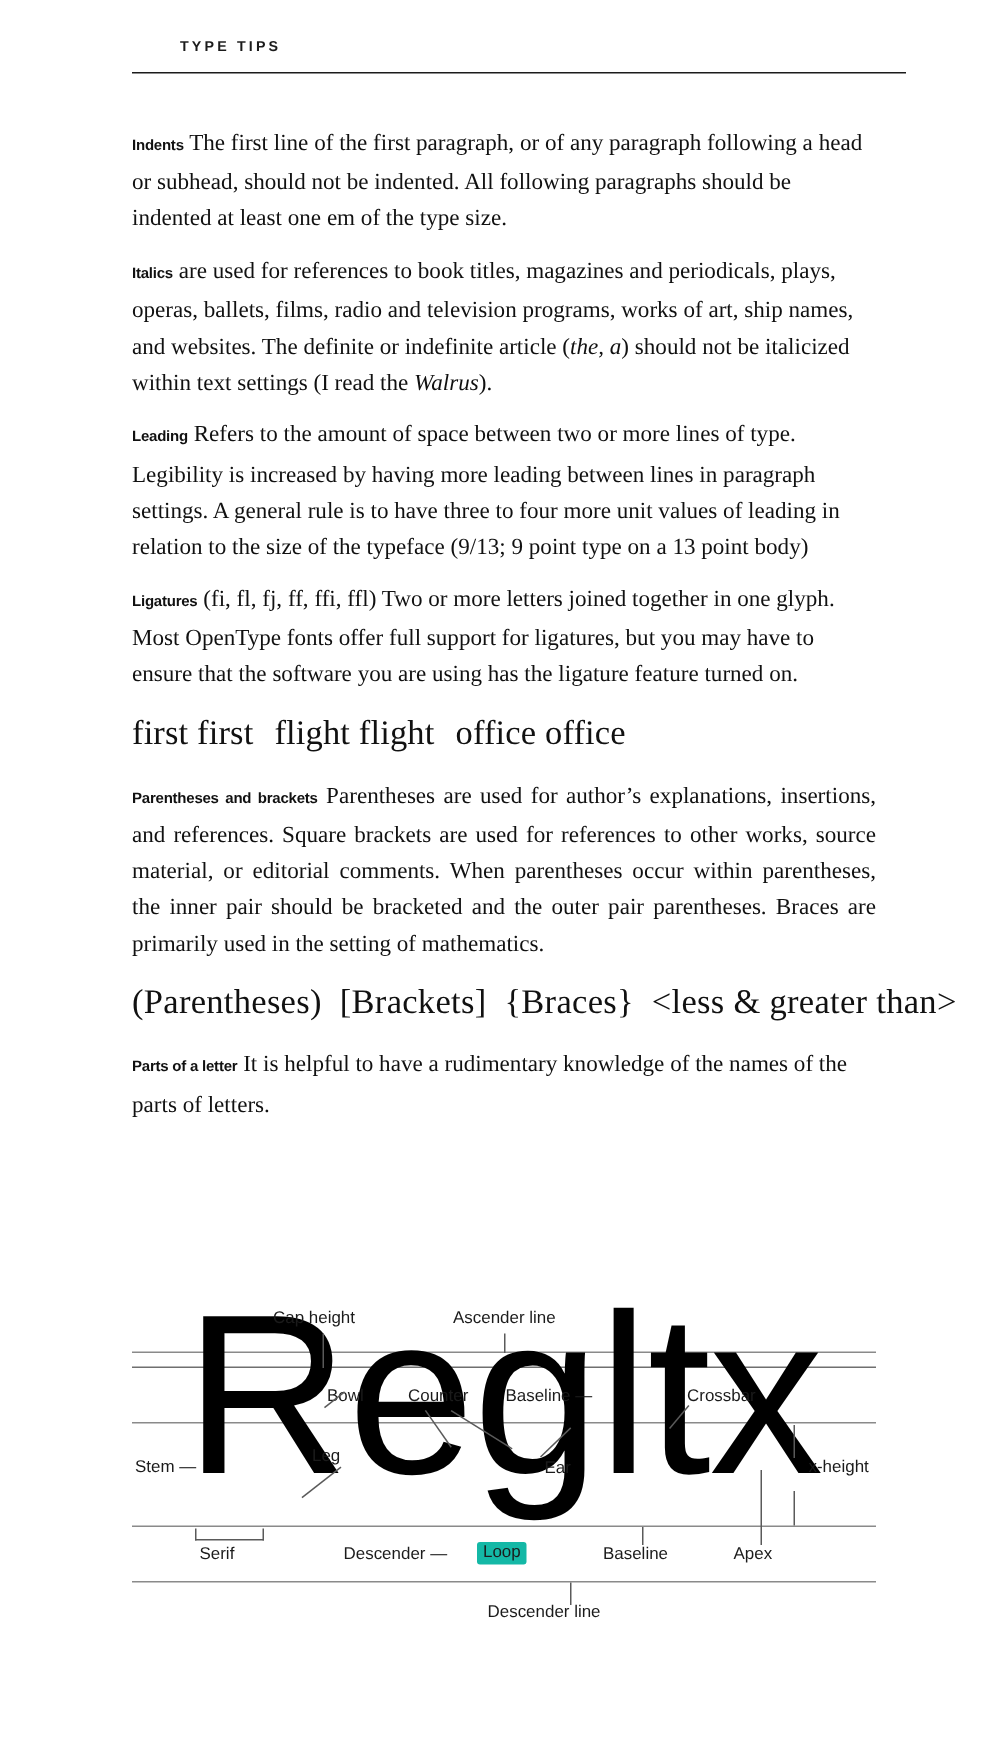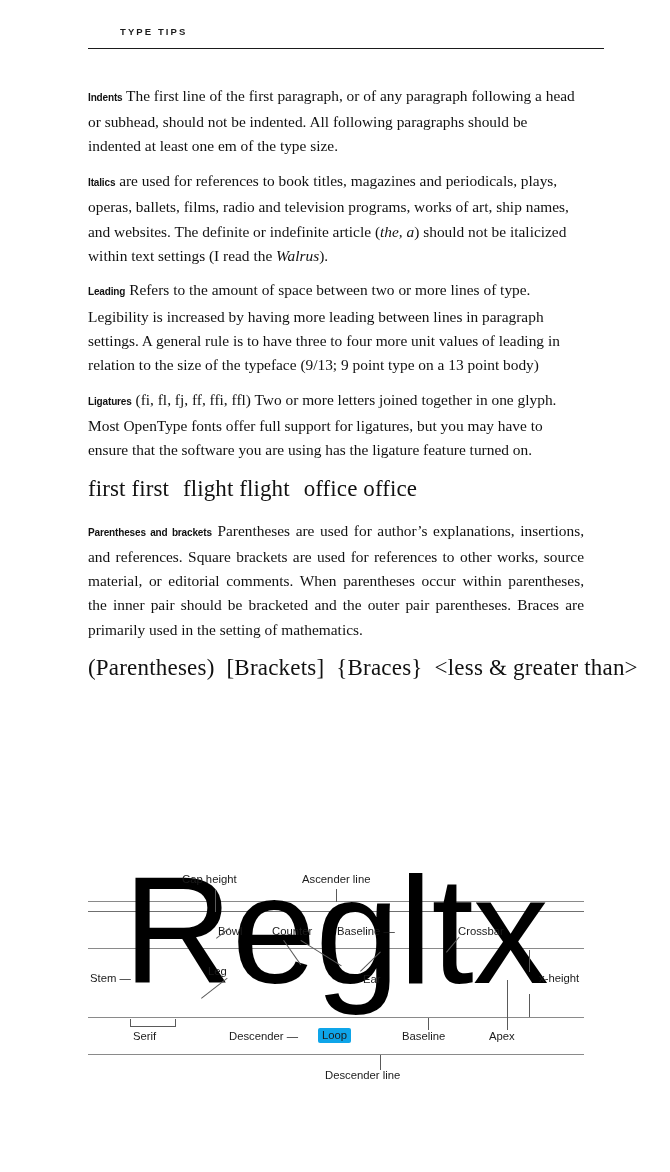--- a/index.html
+++ b/index.html
@@ -126,21 +126,21 @@
     top: -16px;
     font-family: Liberation Sans, sans-serif;
     font-size: 152px;
     line-height: 1;
     letter-spacing: -1px;
     color: #000000;
     white-space: nowrap;
   }
   .diagram .loop-lbl {
     position: absolute;
-    background: #0ea5e9;
+    background: #14b8a6;
     padding: 1px 4px;
     border-radius: 2px;
     z-index: 5;
   }
   .diagram .bracket {
     position: absolute;
     border-left: 1px solid #5a5a5a;
     border-right: 1px solid #5a5a5a;
     border-bottom: 1px solid #5a5a5a;
   }
@@ -169,20 +169,21 @@
   <p class="tip"><span class="term">Leading</span><span> Refers to the amount of space between two or more lines of type. Legibility is increased by having more leading between lines in paragraph settings. A general rule is to have three to four more unit values of leading in relation to the size of the typeface (9/13; 9 point type on a 13 point body)</span></p>
 
   <p class="tip"><span class="term">Ligatures</span><span> (fi, fl, fj, ff, ffi, ffl) Two or more letters joined together in one glyph.</span> <span class="indent-line"></span><span>Most OpenType fonts offer full support for ligatures, but you may have to ensure that the software you are using has the ligature feature turned on.</span></p>
 
   <div class="specimen lig"><span>first first</span><span class="gap"></span><span>flight flight</span><span class="gap"></span><span>office office</span></div>
 
   <p class="tip justify"><span class="term">Parentheses and brackets</span><span> Parentheses are used for author’s explanations, insertions, and references. Square brackets are used for references to other works, source material, or editorial comments. When parentheses occur within parentheses, the inner pair should be bracketed and the outer pair parentheses. Braces are primarily used in the setting of mathematics.</span></p>
 
   <div class="specimen brackets"><span>(Parentheses)</span><span class="gap"></span><span>[Brackets]</span><span class="gap"></span><span>{Braces}</span><span class="gap"></span><span>&lt;less &amp; greater than&gt;</span></div>
 
+  <p class="tip"><span class="term">Parts of a letter</span><span> It is helpful to have a rudimentary knowledge of the names of the parts of letters.</span></p>
 
 </div>
 
 <div class="diagram">
 
   <div class="rule" style="top:31px;"></div>
   <div class="rule thin" style="top:41px;"></div>
   <div class="rule" style="top:78px;"></div>
   <div class="rule" style="top:147px;"></div>
   <div class="rule" style="top:184px;"></div>

